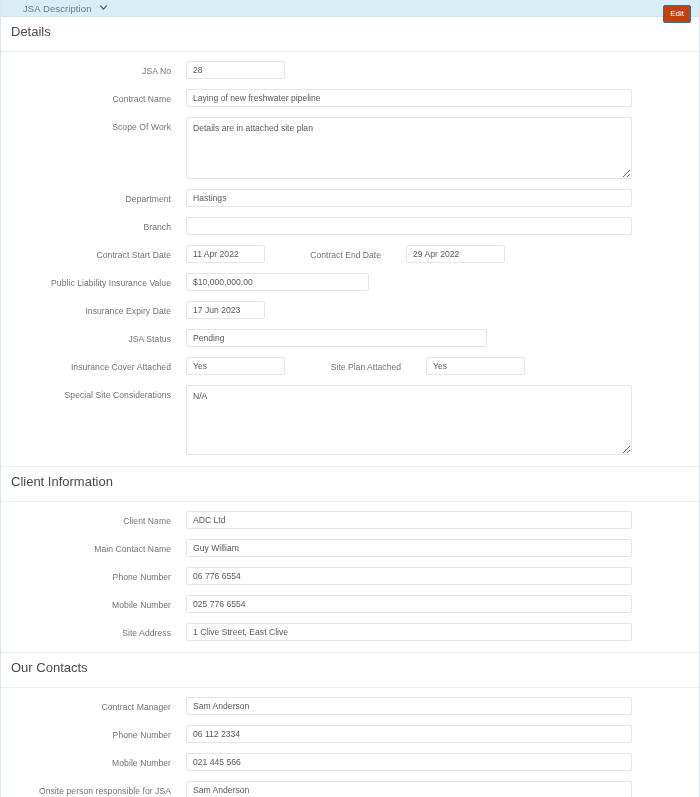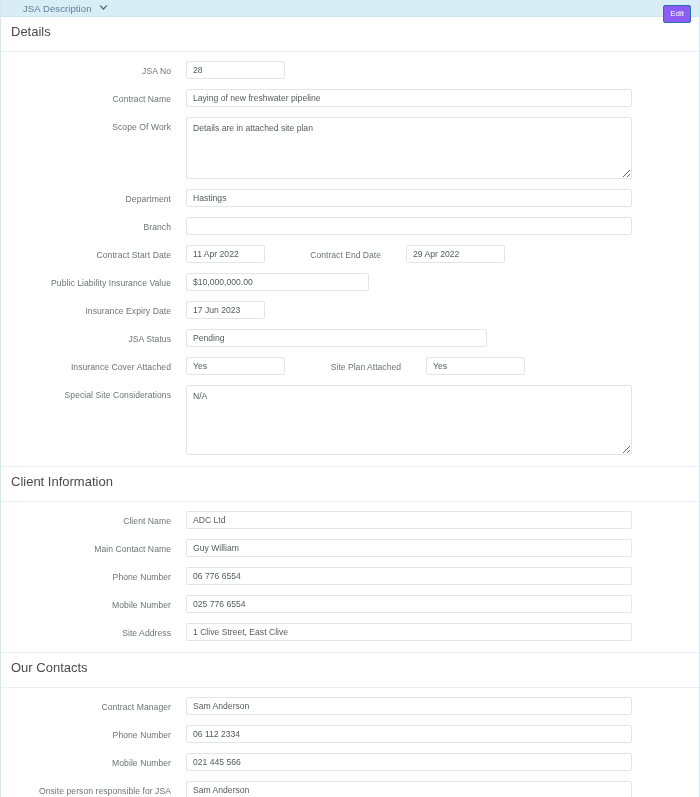--- a/index.html
+++ b/index.html
@@ -42,21 +42,21 @@
     margin-left: 7px;
     display: inline-flex;
     align-items: center;
     color: #3b5c70;
   }
   .topbar-caret svg { display: block; }
   .edit-btn {
     position: absolute;
     right: 8px;
     top: 5px;
-    background: #8b5cf6;
+    background: #c2410c;
     color: #ffffff;
     border: 1px solid #2870ae;
     border-radius: 2px;
     font-size: 8px;
     line-height: 1;
     padding: 4px 6px 4px 6px;
     font-family: "Liberation Sans", sans-serif;
     cursor: pointer;
   }
 

